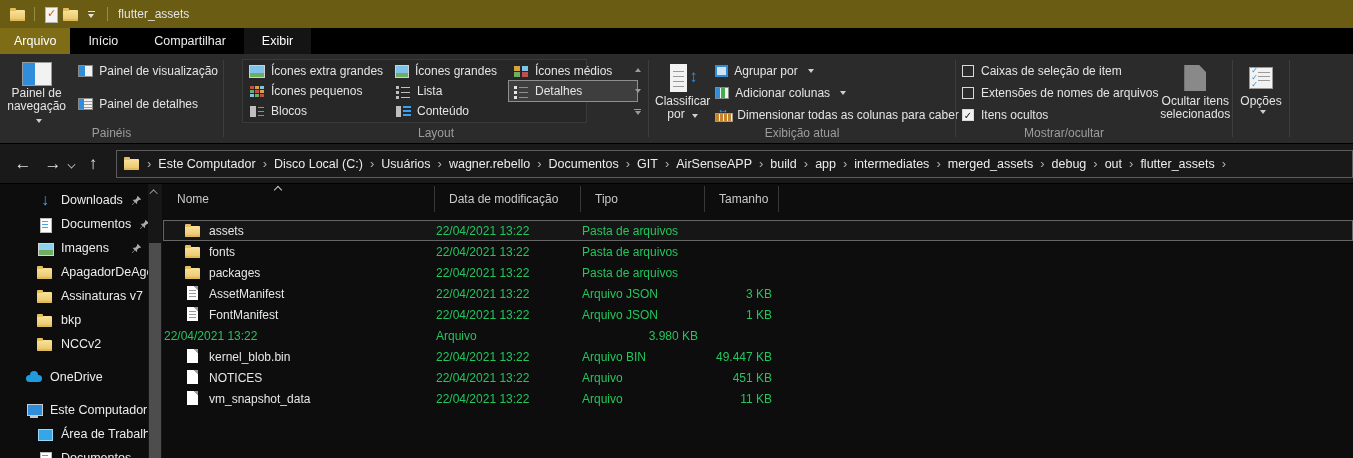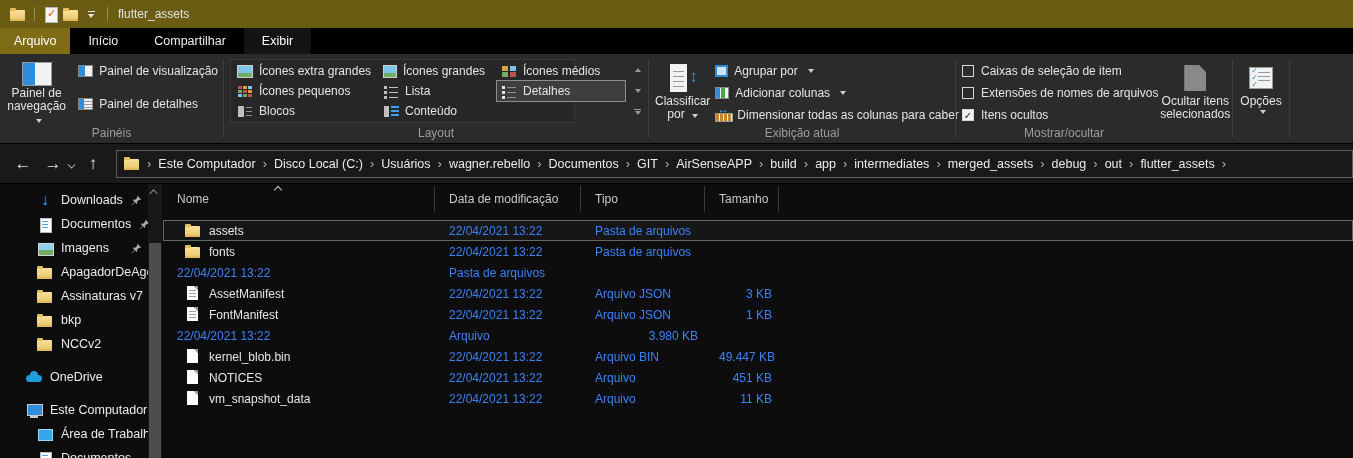--- a/index.html
+++ b/index.html
@@ -28,21 +28,21 @@
   .g-content { position:absolute; top:4px; left:0; right:0; height:68px; display:flex; }
   .big-btn { display:flex; flex-direction:column; align-items:center; width:68px; padding-top:3px; color:#e4e4e4; }
   .bb-icon { height:34px; display:flex; align-items:center; justify-content:center; }
   .bb-label { text-align:center; line-height:13px; font-size:12px; }
   .small-col { display:flex; flex-direction:column; justify-content:flex-start; padding-top:2px; }
   .small-btn { display:flex; align-items:center; gap:6px; height:22px; padding:0 5px; color:#e4e4e4; white-space:nowrap; }
   .dd-caret { width:0; height:0; border-left:3px solid transparent; border-right:3px solid transparent;
     border-top:4px solid #cfcfcf; display:inline-block; margin-left:4px; }
 
   
-  #gallery { position:absolute; left:6px; top:5px; width:345px; height:64px; background:#272727;
+  #gallery { position:absolute; left:18px; top:5px; width:345px; height:64px; background:#272727;
     border:1px solid #3a3a3a; display:grid; grid-template-columns:146px 118px 128px; grid-auto-rows:20px; padding:1px 0 0 2px; }
   .gitem { display:flex; align-items:center; gap:6px; padding:0 4px; color:#e4e4e4; white-space:nowrap; overflow:hidden; }
   .gitem.selected { background:#3e3e3e; outline:1px solid #8f8f8f; }
   #gallery-scroll { position:absolute; left:406px; top:5px; width:15px; height:64px; display:flex; flex-direction:column; }
   .gs-btn { flex:1; display:flex; align-items:center; justify-content:center; color:#9a9a9a; }
   .tri-up { width:0; height:0; border-left:3px solid transparent; border-right:3px solid transparent; border-bottom:4px solid #9a9a9a; }
   .tri-dn { width:0; height:0; border-left:3px solid transparent; border-right:3px solid transparent; border-top:4px solid #9a9a9a; }
   .gs-more { display:flex; flex-direction:column; align-items:center; gap:1px; }
   .gs-more .bar { width:7px; height:1px; background:#9a9a9a; }
 
@@ -134,21 +134,21 @@
   #list-header { height:26px; color:#c9c9c9; position:relative; margin-top:2px; }
   #list-header .hcell { height:26px; display:flex; align-items:center; padding-left:14px; border-right:1px solid #383838; }
   #sort-chev { position:absolute; left:112px; top:1px; width:7px; height:7px; }
   #sort-chev::before { content:''; position:absolute; width:5px; height:5px; border-left:1px solid #c9c9c9; border-top:1px solid #c9c9c9; transform:rotate(45deg); }
   #rows { margin-top:8px; }
   .row { height:21px; border:1px solid transparent; }
   .row.selected { border-color:#666; background:#161616; }
   .cell { overflow:hidden; white-space:nowrap; }
   .cell.name { display:flex; align-items:center; gap:8px; padding-left:21px; }
   .cell.size { text-align:right; padding-right:8px; }
-  .cell.date, .cell.type, .cell.size { color:#3b82f6;margin-left:13px; }
+  .cell.date, .cell.type, .cell.size { color:#22c55e; }
 
   
   .icon { width:16px; height:15px; display:inline-flex; align-items:center; justify-content:center; flex:none; position:relative; }
   .i-folder::before { content:''; width:15px; height:11px; background:linear-gradient(180deg,#f9e29a,#e9c468);
     border-radius:1px; box-shadow:0 -2px 0 -0px #e2ba58 inset; position:absolute; top:3px; left:0; }
   .i-folder::after { content:''; position:absolute; top:1px; left:0; width:6px; height:3px; background:#e5be60; border-radius:1px 1px 0 0; }
   .i-file::before { content:''; position:absolute; left:2px; top:0; width:11px; height:14px; background:linear-gradient(225deg,#9e9e9e 3.5px,#fff 3.5px); }
   .i-file-lines::before { content:''; position:absolute; left:2px; top:0; width:11px; height:14px; background:linear-gradient(225deg,#9e9e9e 3.5px,#fff 3.5px); }
   .i-file-lines::after { content:''; position:absolute; left:4px; top:4px; width:7px; height:8px;
     background:repeating-linear-gradient(180deg,#9a9a9a 0 1px,transparent 1px 3px); }
@@ -552,20 +552,24 @@
           <span class="cell name">
             <span class="icon i-folder"></span>
             <span>fonts</span>
           </span>
           <span class="cell date">22/04/2021 13:22</span>
           <span class="cell type">Pasta de arquivos</span>
           <span class="cell size"></span>
         </div>
 
         <div class="lrow row">
+          <span class="cell name">
+            <span class="icon i-folder"></span>
+            <span>packages</span>
+          </span>
           <span class="cell date">22/04/2021 13:22</span>
           <span class="cell type">Pasta de arquivos</span>
           <span class="cell size"></span>
         </div>
 
         <div class="lrow row">
           <span class="cell name">
             <span class="icon i-file-lines"></span>
             <span>AssetManifest</span>
           </span>

